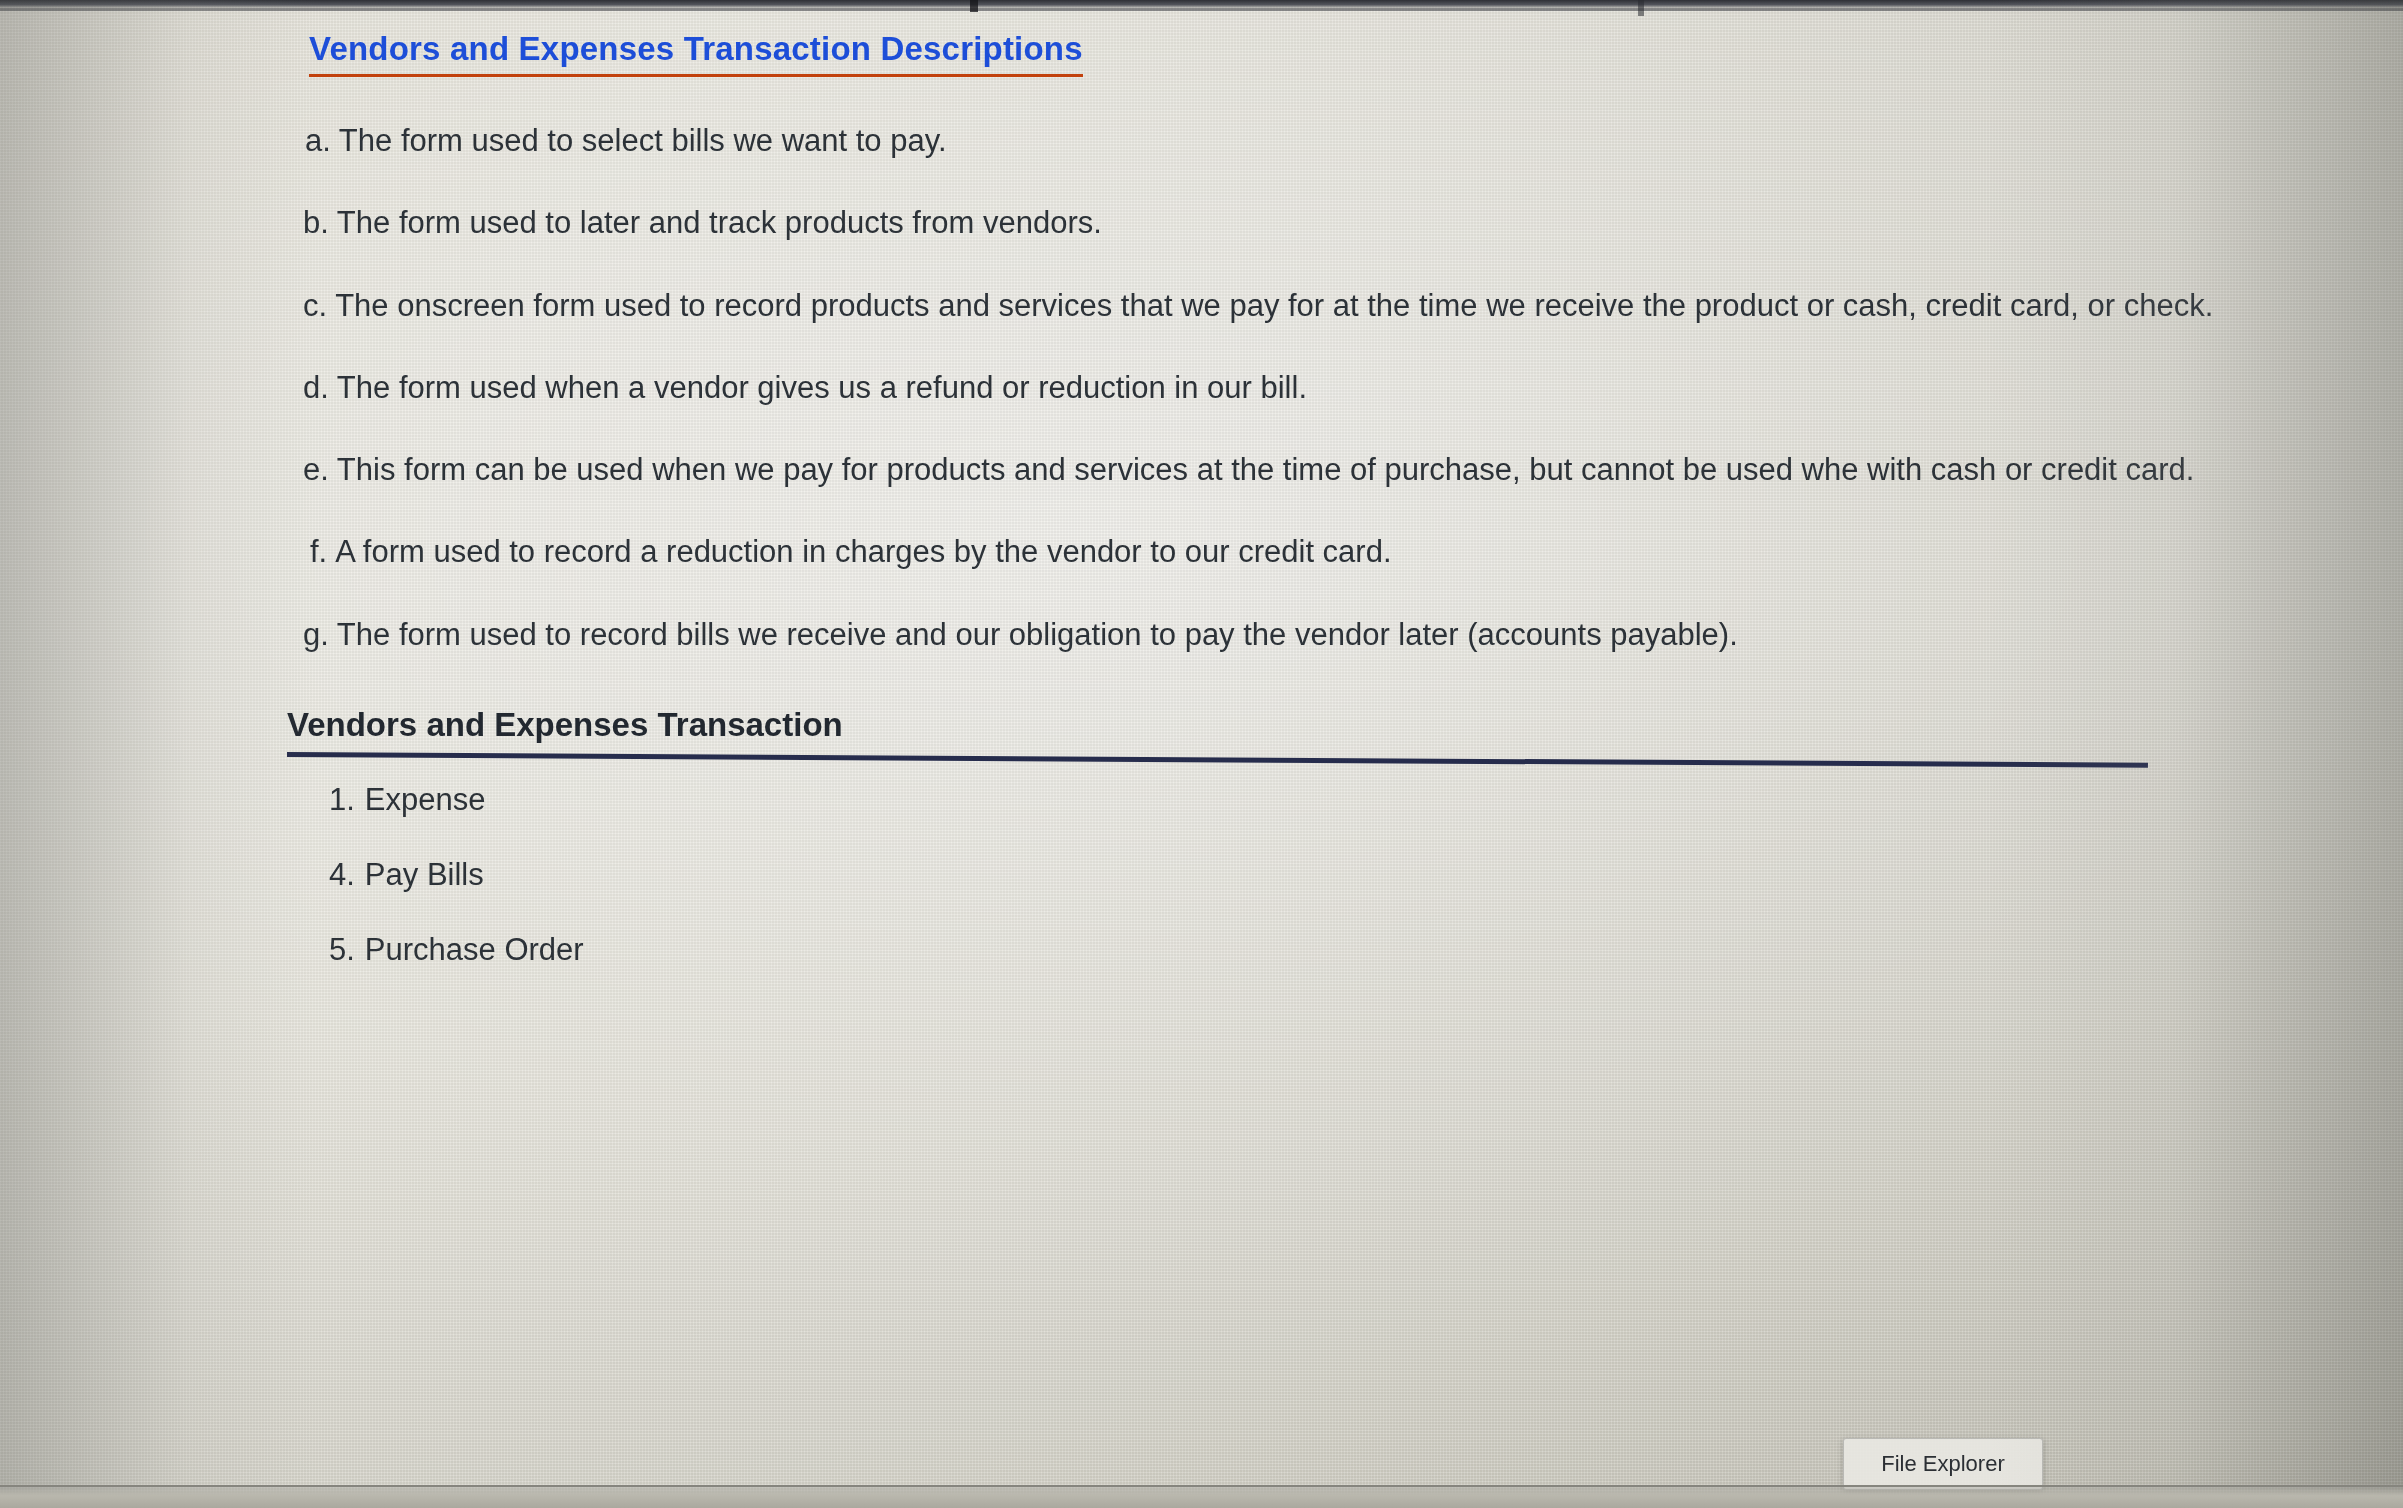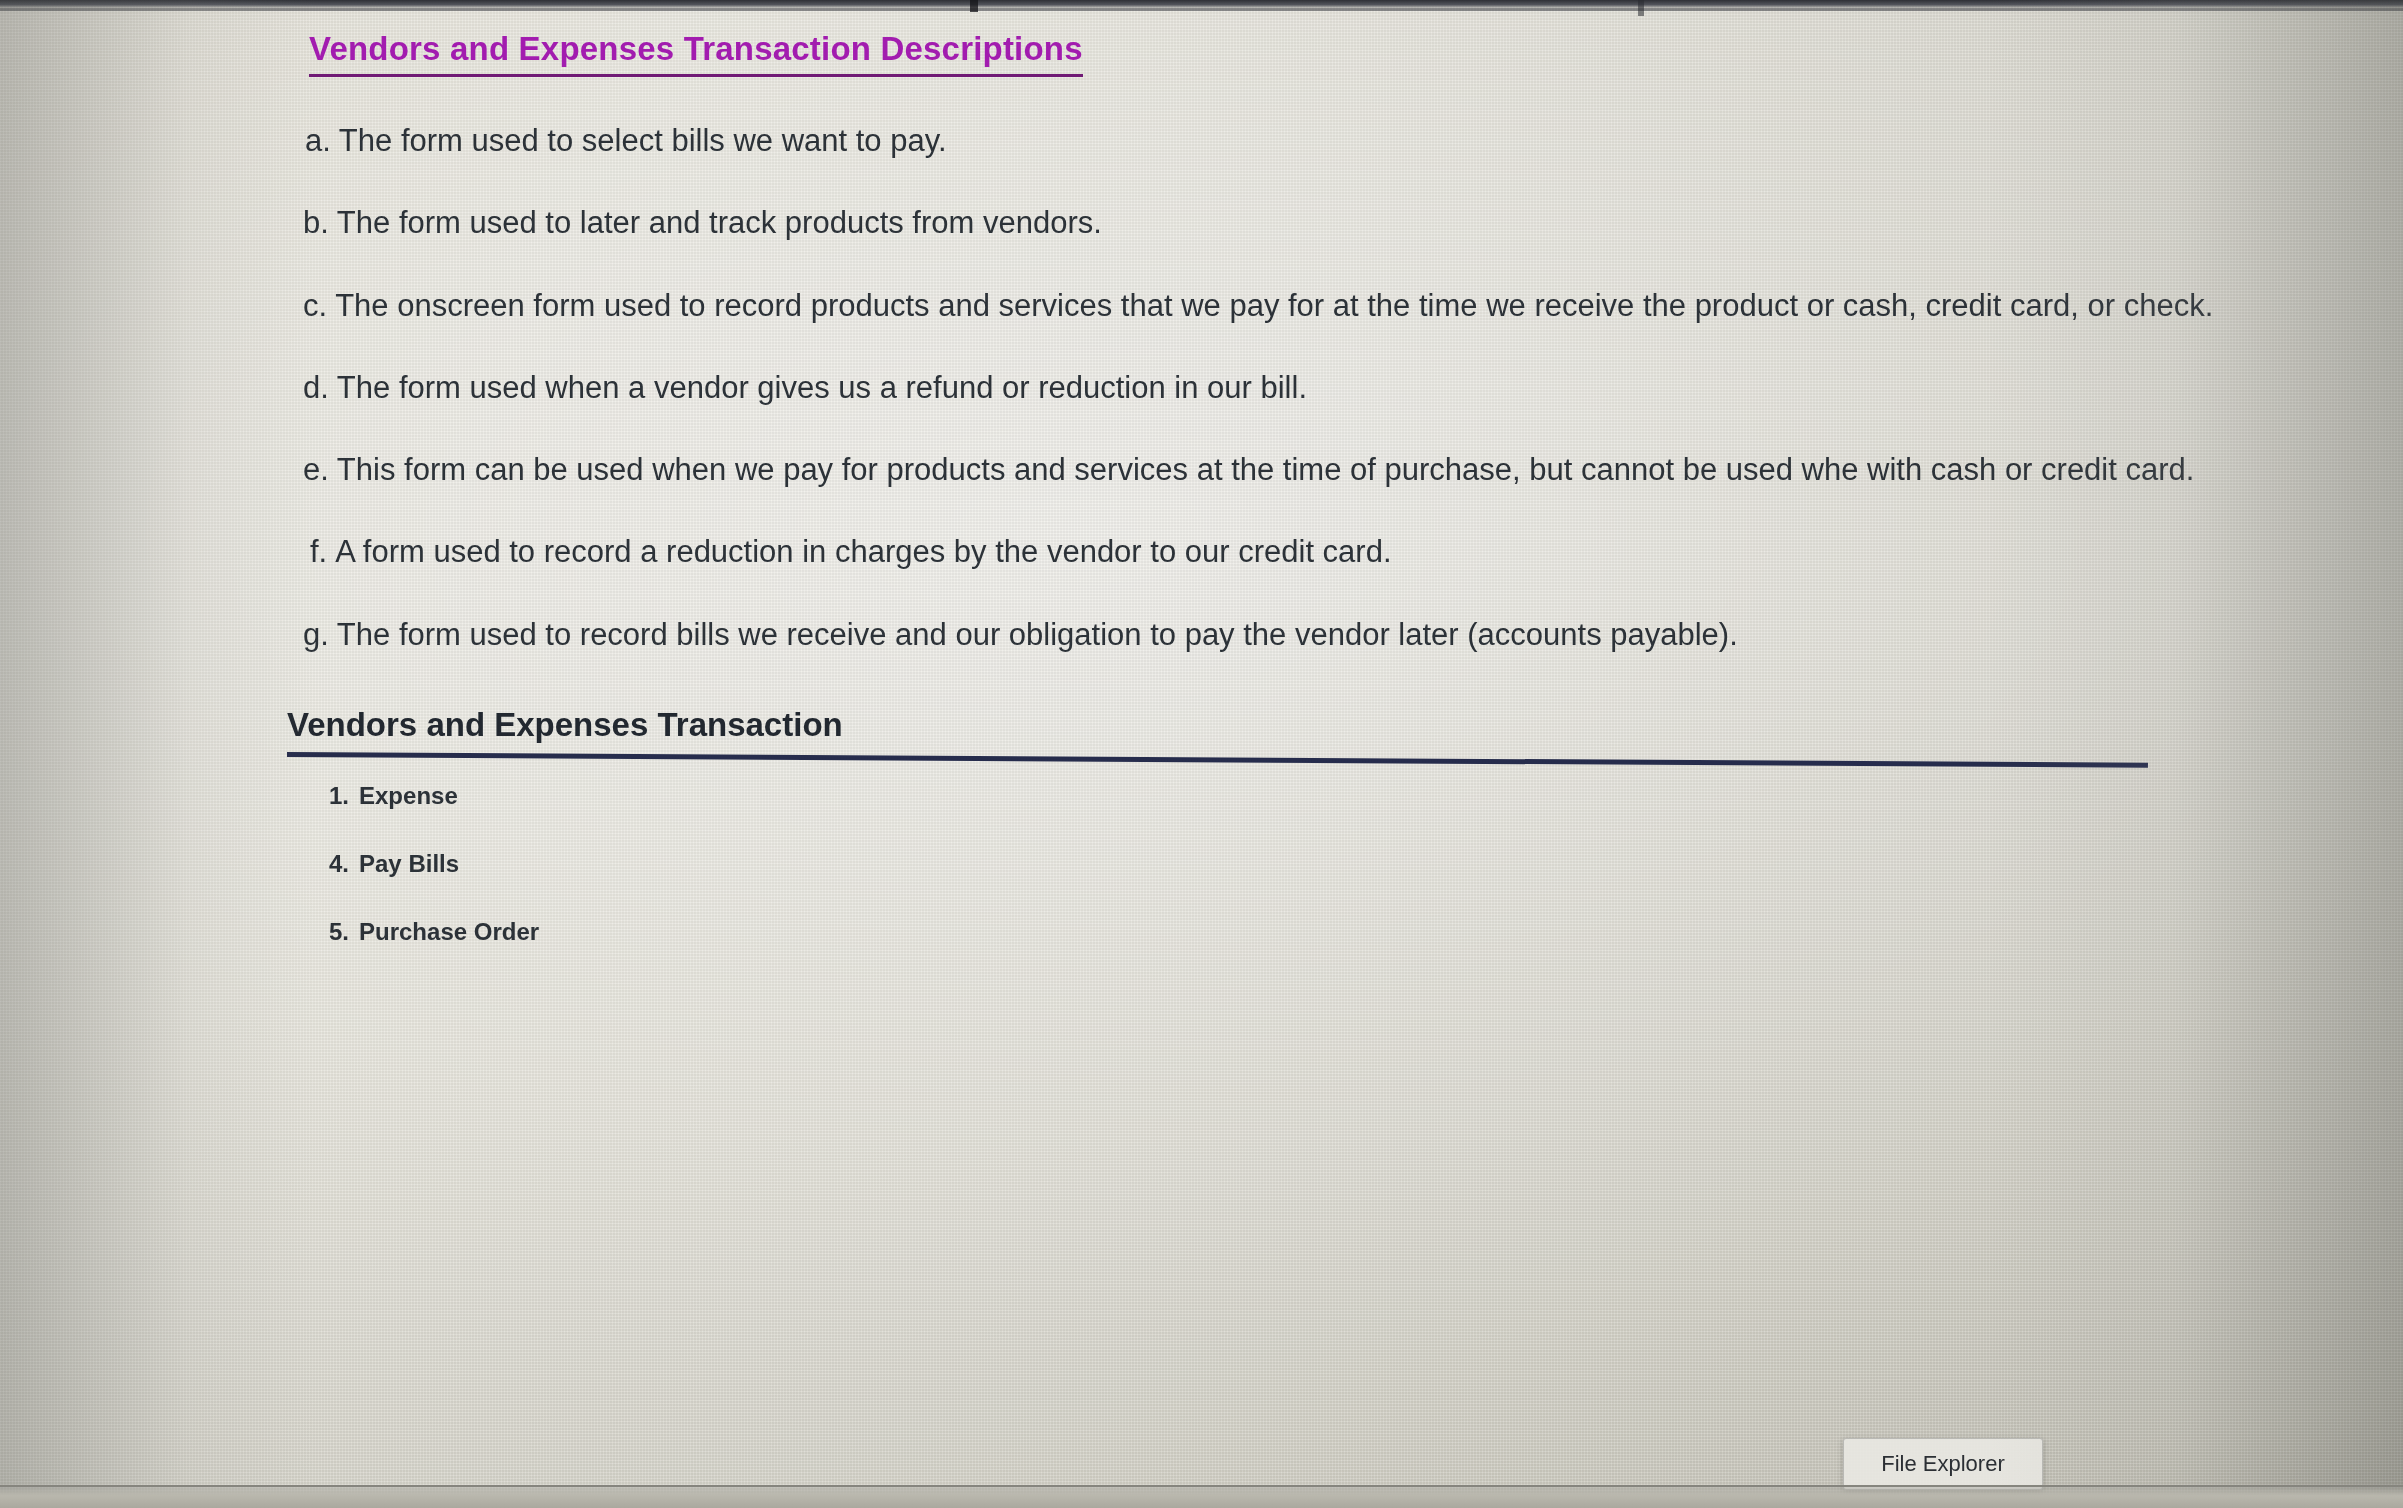--- a/index.html
+++ b/index.html
@@ -79,24 +79,24 @@
     left: 297px;
     top: 30px;
     width: 2079px;
     color: #2b3036;
   }
 
   .section-title {
     font-size: 33px;
     font-weight: 700;
     letter-spacing: 0.2px;
-    color: #a21caf;
+    color: #1d4ed8;
     display: inline-block;
     padding-bottom: 6px;
-    border-bottom: 3px solid #701a75;
+    border-bottom: 3px solid #c2410c;
   }
 
   .title-1 { margin: 0 0 44px 12px; }
 
   .desc-list {
     list-style: none;
     margin: 0;
     padding: 0;
   }
   .desc-item {
@@ -136,25 +136,24 @@
     transform: rotate(0.33deg);
     transform-origin: left center;
   }
 
   .trans-list {
     list-style: none;
     margin: 34px 0 0 0;
     padding: 0;
   }
   .trans-item {
-    font-size: 24px;
+    font-size: 31px;
     line-height: 1.0;
     color: #2c3238;
     margin: 0 0 44px 32px;
-    font-weight: bold;
   }
   .trans-item .num { margin-right: 10px; }
 
   
   .file-explorer {
     position: absolute;
     left: 1843px;
     top: 1438px;
     width: 198px;
     height: 50px;

